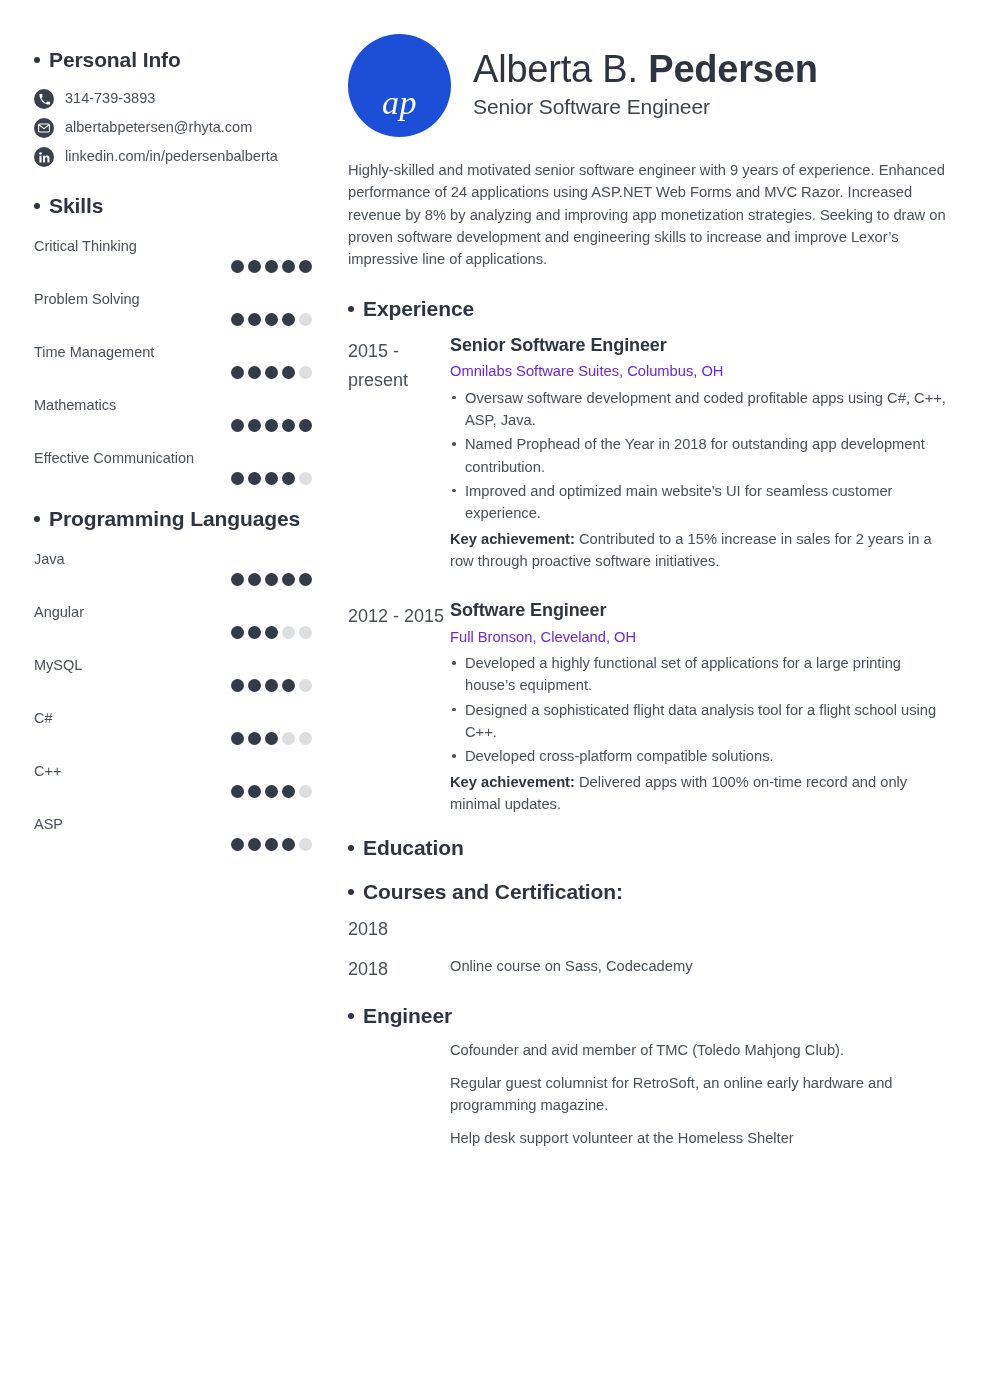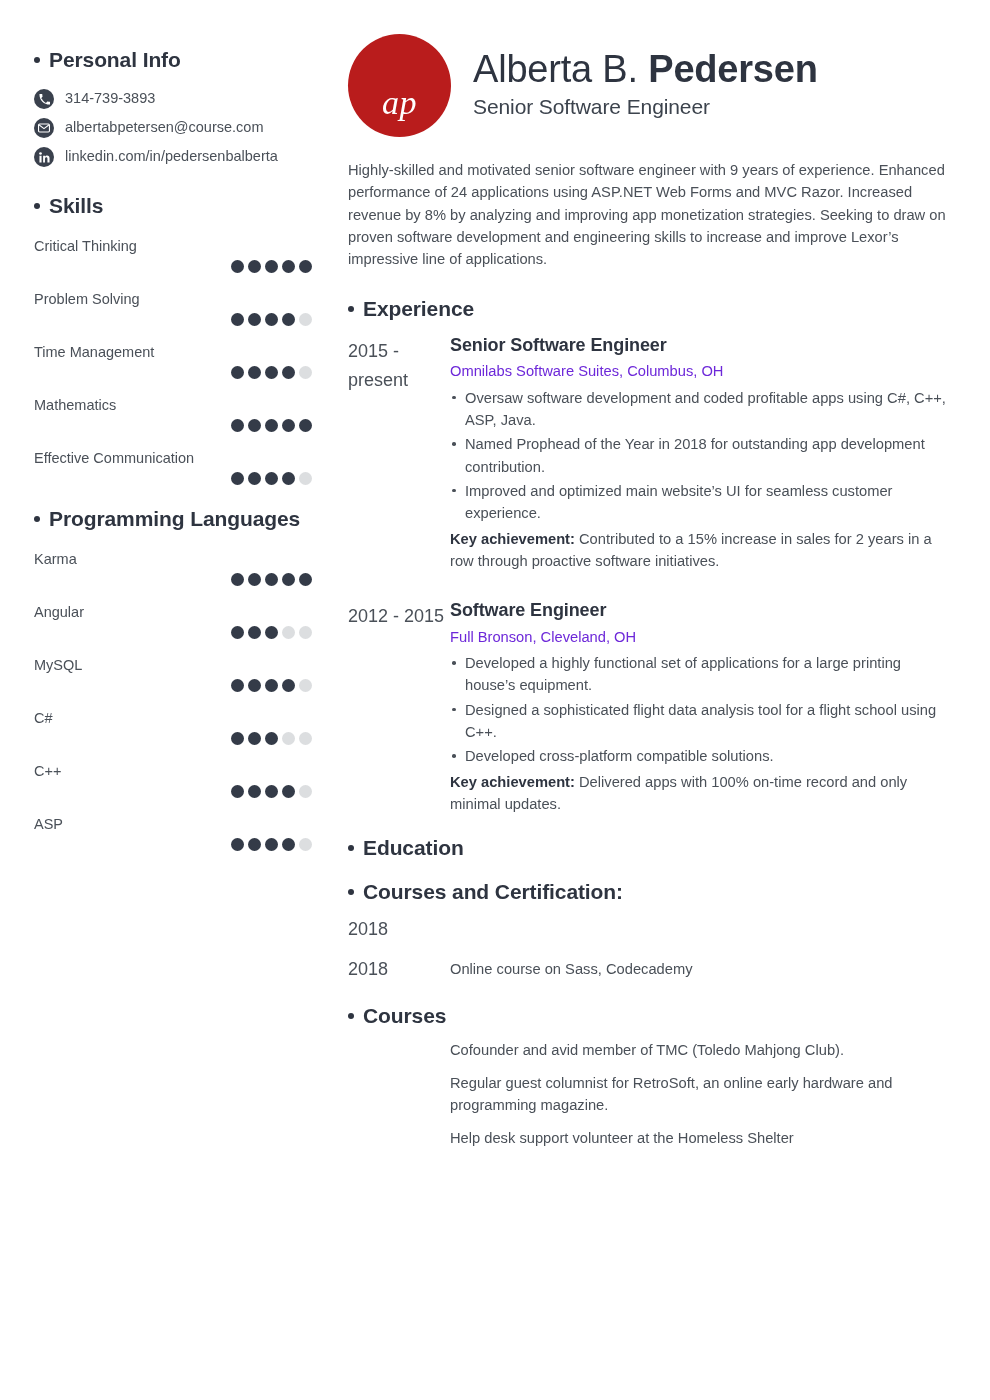--- a/index.html
+++ b/index.html
@@ -116,21 +116,21 @@
   
   .header {
     display: flex;
     align-items: center;
     margin-bottom: 22px;
   }
   .avatar {
     width: 103px;
     height: 103px;
     border-radius: 50%;
-    background: #b91c1c;
+    background: #1d4ed8;
     flex: 0 0 auto;
     display: flex;
     align-items: flex-end;
     justify-content: center;
     padding-bottom: 17px;
   }
   .avatar .mono {
     font-family: "Liberation Serif", serif;
     font-style: italic;
     font-size: 34px;
@@ -215,21 +215,21 @@
   .key-ach {
     font-size: 14.7px;
     color: #4a5058;
     line-height: 1.52;
     margin-top: 3px;
   }
   .key-ach b { color: #2e3440; font-weight: bold; }
 
   .plain-row {
     display: flex;
-    align-items: center;
+    align-items: flex-start;
     margin-top: 11px;
   }
   .plain-row .entry-date { padding-top: 0; }
   .plain-text {
     flex: 1 1 auto;
     font-size: 14.7px;
     color: #4a5058;
     line-height: 1.5;
   }
   .sec-spacer-md { height: 20px; }
@@ -258,21 +258,21 @@
         <span class="contact-text">314-739-3893</span>
       </div>
 
       <div class="contact-row">
         <span class="contact-icon">
           <svg width="12" height="12" viewBox="0 0 24 18" fill="none" stroke="#ffffff" stroke-width="2.2" stroke-linejoin="round">
             <rect x="1.1" y="1.1" width="21.8" height="15.8" rx="2.2"></rect>
             <path d="M1.8 2.6 12 10.2 22.2 2.6"></path>
           </svg>
         </span>
-        <span class="contact-text">albertabpetersen@course.com</span>
+        <span class="contact-text">albertabpetersen@rhyta.com</span>
       </div>
 
       <div class="contact-row">
         <span class="contact-icon">
           <svg width="11" height="11" viewBox="0 0 24 24" fill="#ffffff">
             <rect x="1" y="8" width="4.6" height="15" rx="0.4"></rect>
             <circle cx="3.3" cy="3.3" r="2.9"></circle>
             <path d="M9 8h4.4v2.1c.8-1.4 2.3-2.4 4.3-2.4 3.4 0 5.3 2.1 5.3 6.1V23h-4.6v-8.2c0-2-.7-3.2-2.4-3.2-1.5 0-2.4 1-2.8 2-.1.4-.2.9-.2 1.4V23H9V8z"></path>
           </svg>
         </span>
@@ -343,21 +343,21 @@
 
     <div class="left-gap-2"></div>
 
     <div class="sec-head">
       <span class="dot"></span>
       <span>Programming Languages</span>
     </div>
 
     <div class="skill-block">
       <div class="skill-row">
-        <div class="skill-name">Karma</div>
+        <div class="skill-name">Java</div>
         <div class="dots">
             <span class="rate-dot on"></span>
             <span class="rate-dot on"></span>
             <span class="rate-dot on"></span>
             <span class="rate-dot on"></span>
             <span class="rate-dot on"></span>
           </div>
       </div>
       <div class="skill-row">
         <div class="skill-name">Angular</div>
@@ -488,21 +488,21 @@
     </div>
     <div class="plain-row">
       <div class="entry-date">2018</div>
       <div class="plain-text">Online course on Sass, Codecademy</div>
     </div>
 
     <div class="sec-spacer-md"></div>
 
     <div class="sec-head">
       <span class="dot"></span>
-      <span>Courses</span>
+      <span>Engineer</span>
     </div>
 
     <div class="plain-row">
       <div class="entry-date"></div>
       <div class="plain-text">Cofounder and avid member of TMC (Toledo Mahjong Club).</div>
     </div>
     <div class="plain-row">
       <div class="entry-date"></div>
       <div class="plain-text">Regular guest columnist for RetroSoft, an online early hardware and programming magazine.</div>
     </div>

